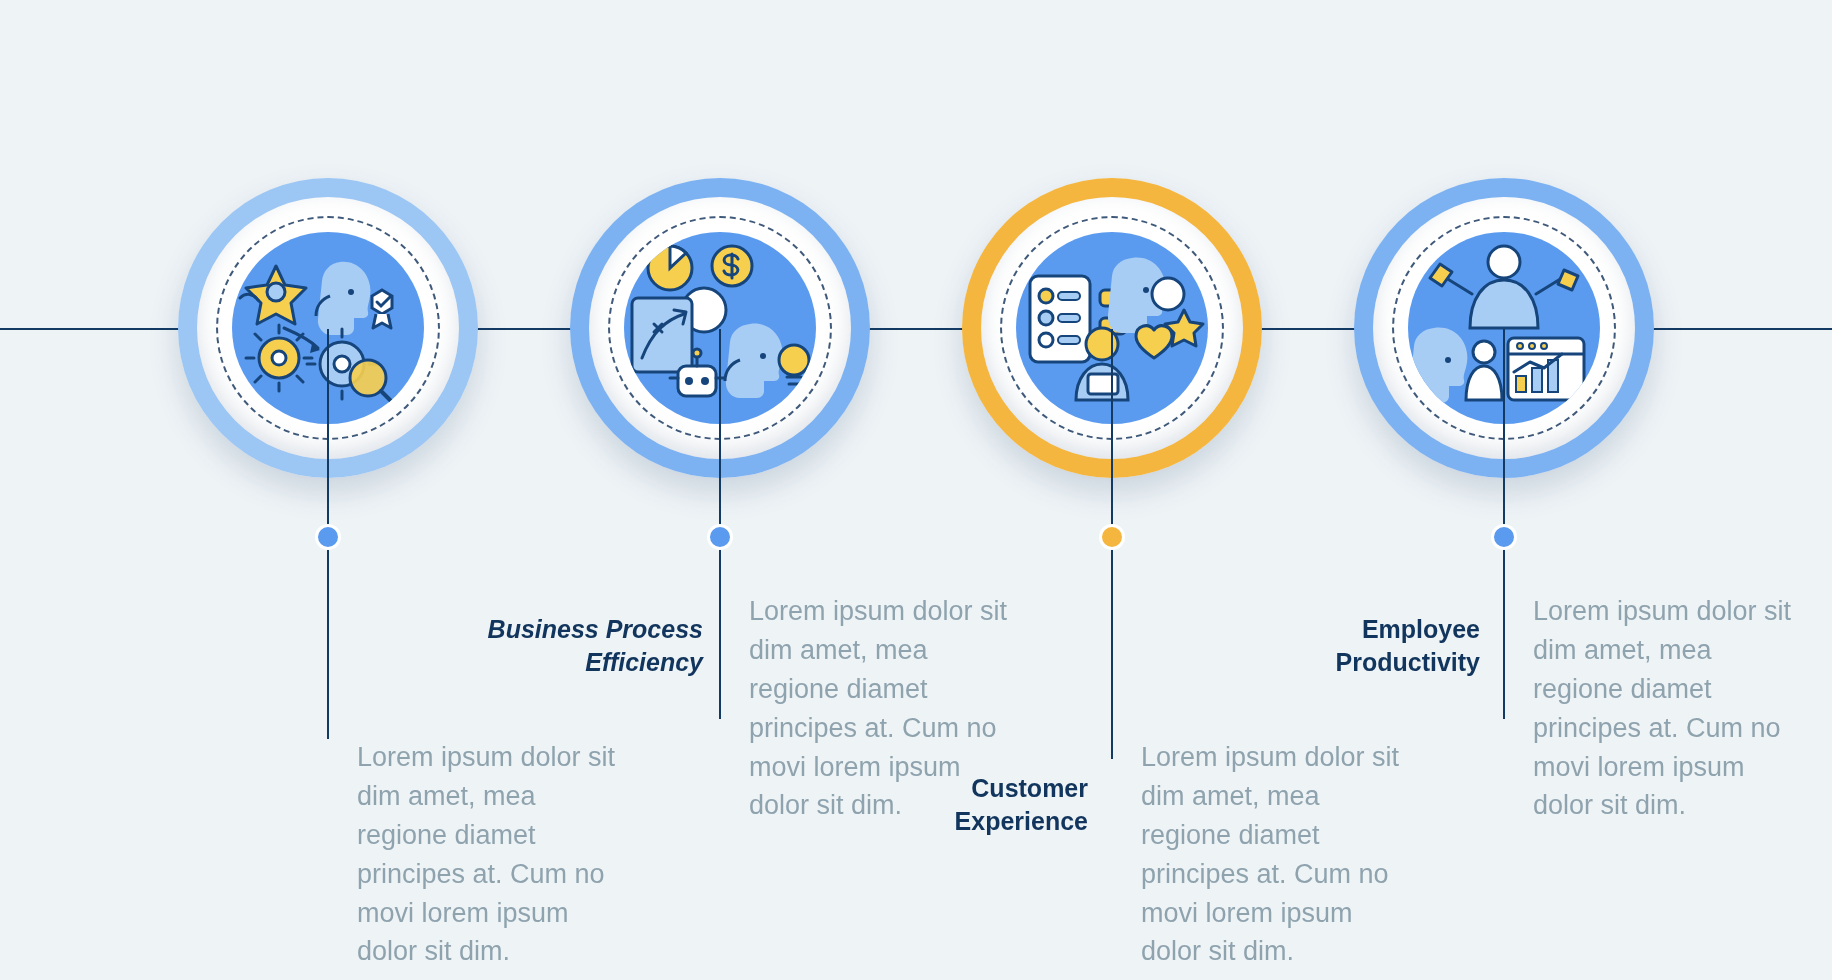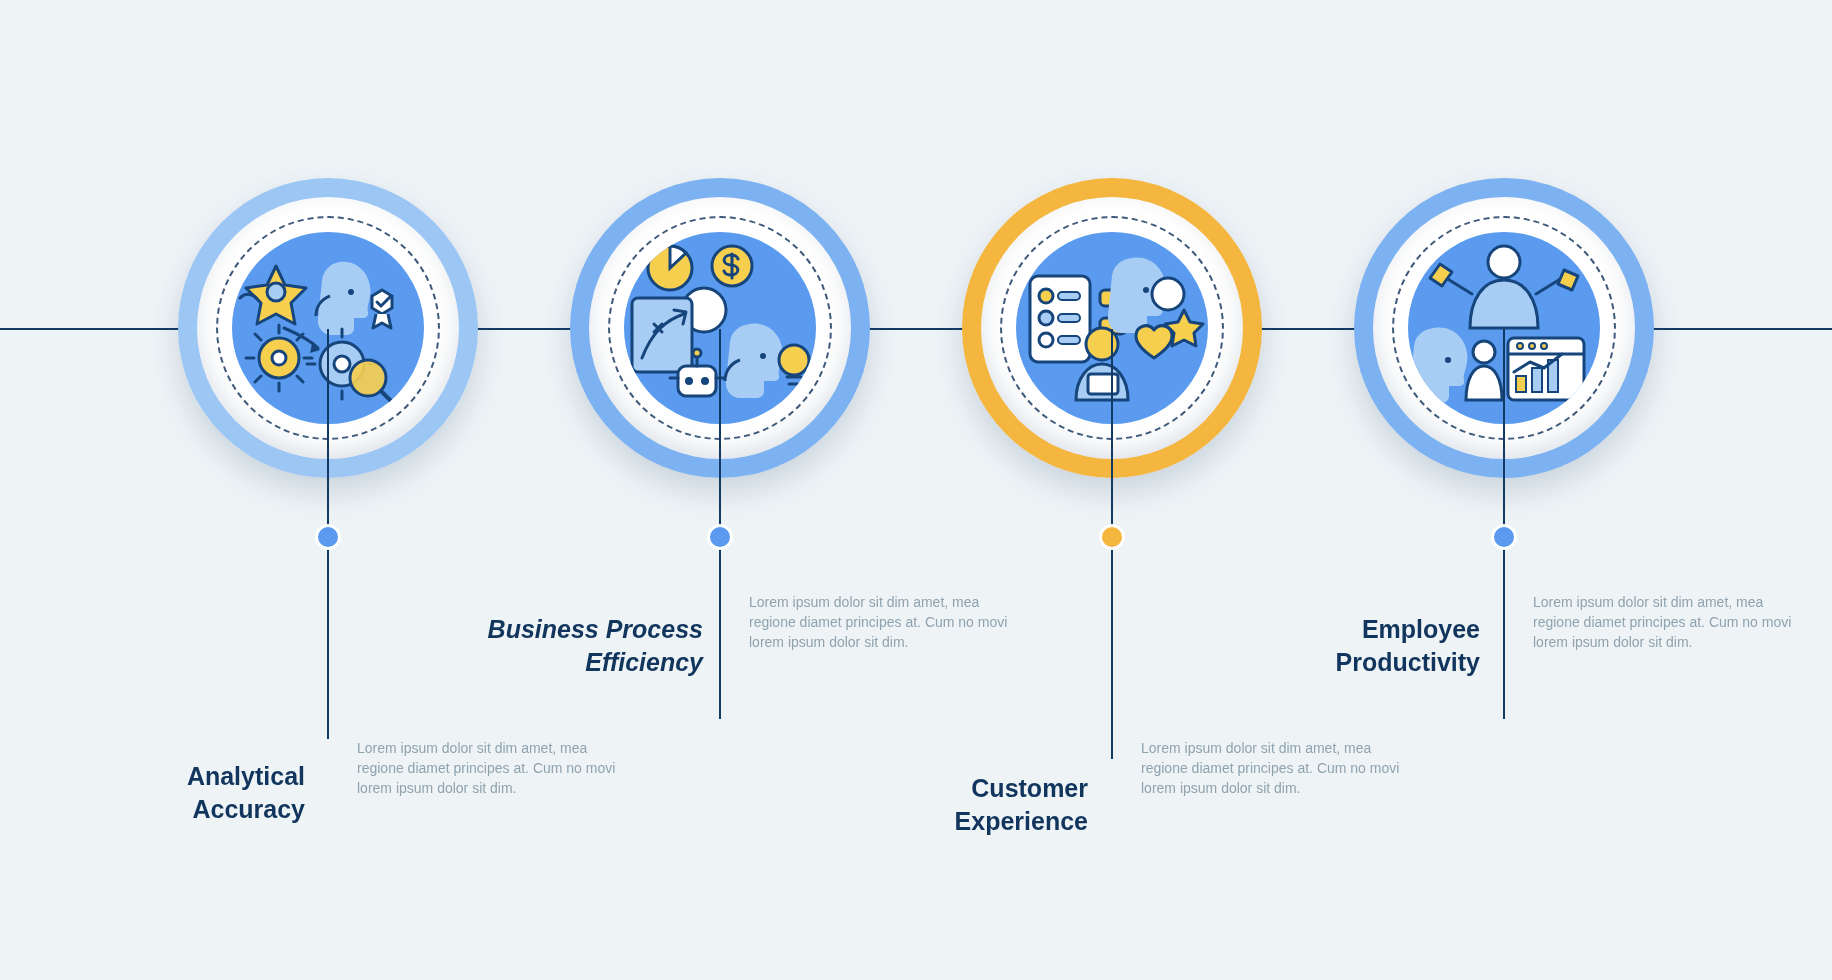--- a/index.html
+++ b/index.html
@@ -85,21 +85,21 @@
     position: absolute;
     font-size: 25px;
     font-weight: bold;
     color: #11355d;
     line-height: 1.32;
     text-align: right;
     white-space: pre-line;
   }
   .body {
     position: absolute;
-    font-size: 14px;
+    font-size: 27px;
     color: #8fa3ae;
     line-height: 1.44;
     width: 265px;
     white-space: pre-line;
   }
 
   
   svg { display: block; }
 </style>
 </head>
@@ -143,22 +143,20 @@
           <circle cx="110" cy="132" r="8" fill="#fff" stroke="#16457c" stroke-width="3"></circle>
           <path d="M110 105 l0 -8 M110 159 l0 8 M83 132 l-8 0 M137 132 l8 0" stroke="#16457c" stroke-width="3" stroke-linecap="round"></path>
           <circle cx="136" cy="146" r="18" fill="#f7cf4e" fill-opacity="0.9" stroke="#16457c" stroke-width="3"></circle>
           <path d="M149 159 l12 12" stroke="#16457c" stroke-width="4" stroke-linecap="round"></path>
         </g>
       </svg>
     </div>
   </div>
   <div class="stem" style="left:327px; top:329px; height:410px;"></div>
   <div class="dot" style="left:315px; top:524px; background:#5b9bef;"></div>
-  <div class="title" style="left:90px; top:760px; width:215px;">Analytical
-Accuracy</div>
   <div class="body" style="left:357px; top:738px;">Lorem ipsum dolor sit dim amet, mea regione diamet principes at. Cum no movi lorem ipsum dolor sit dim.</div>
 
   <div class="node" style="left:570px; top:178px;">
     <div class="ring" style="background:#7db2f2;"></div>
     <div class="inner"></div>
     <div class="dashed"></div>
     <div class="disc">
       <svg width="192" height="192" viewBox="0 0 192 192">
 
         <circle cx="46" cy="36" r="22" fill="#f7cf4e" stroke="#16457c" stroke-width="3"></circle>

